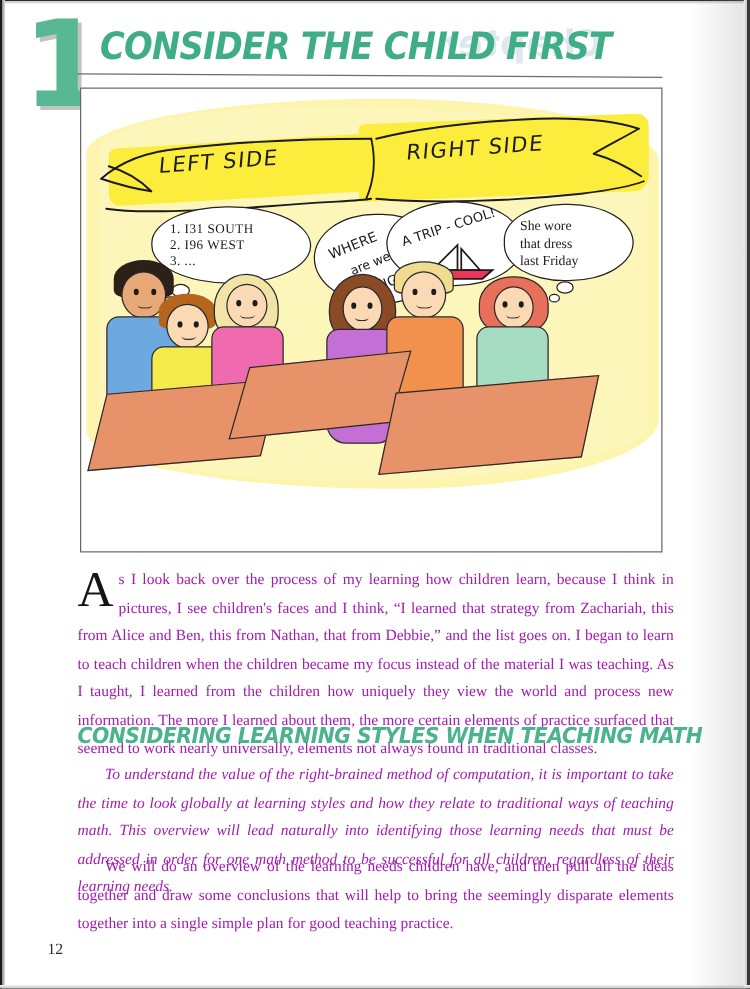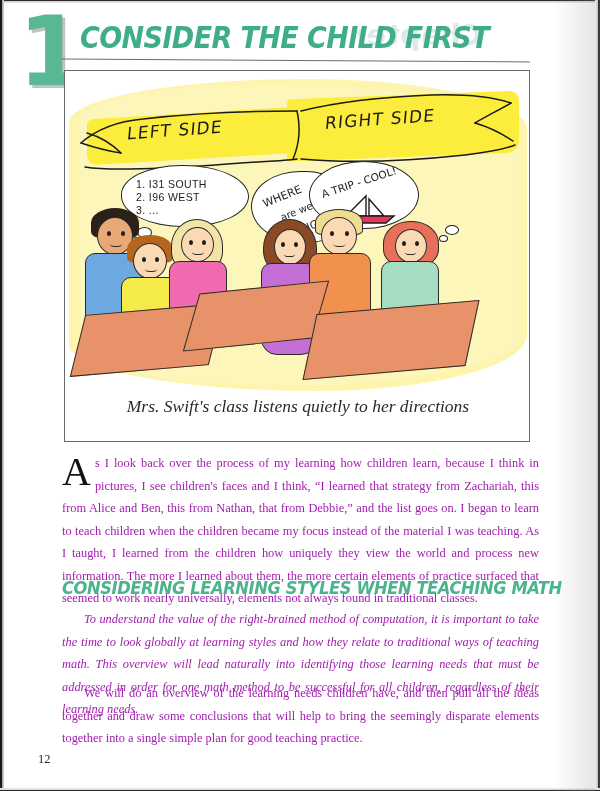--- a/index.html
+++ b/index.html
@@ -166,21 +166,21 @@
   
   .bubble {
     position: absolute;
     background: #ffffff;
     border: 1.6px solid #222;
     border-radius: 50%;
     box-sizing: border-box;
   }
   .bubble-text {
     position: absolute;
-    font-family: Liberation Sans, sans-serif;
+    font-family: Liberation Serif, serif;
     color: #1b1b1b;
     white-space: pre-line;
     line-height: 1.22;
   }
   .tail {
     position: absolute;
     background: #fff;
     border: 1.5px solid #222;
     border-radius: 50%;
   }
@@ -336,20 +336,25 @@
       <div class="bubble bub3">
         <div class="bubble-text handw" style="left:10px;top:14px;transform:rotate(-18deg);font-size:10.5px;white-space:nowrap;">A TRIP - COOL!</div>
         <svg style="position:absolute;left:26px;top:30px;width:62px;height:34px;" viewBox="0 0 62 34">
           <path d="M30,4 L30,24 L10,24 Z" fill="#ffffff" stroke="#1b1b1b" stroke-width="1.4"></path>
           <path d="M33,7 L48,24 L33,24 Z" fill="#ffffff" stroke="#1b1b1b" stroke-width="1.4"></path>
           <path d="M4,24 L58,24 L50,31 L11,31 Z" fill="#e8355a" stroke="#1b1b1b" stroke-width="1.4"></path>
         </svg>
       </div>
       <div class="tail" style="left:268px;top:158px;width:11px;height:8px;"></div>
 
+      <div class="bubble bub4">
+        <div class="bubble-text" style="font-size:11px;">She wore
+that dress
+last Friday</div>
+      </div>
       <div class="tail" style="left:380px;top:154px;width:12px;height:8px;"></div>
       <div class="tail" style="left:374px;top:164px;width:7px;height:5px;"></div>
 
       <div class="kid">
         <div class="hair" style="position:absolute;left:26px;top:137px;width:48px;height:30px;background:#2b2118;border-radius:50% 50% 20% 20%;"></div>
         <div class="head" style="left:32px;top:146px;width:36px;height:38px;background:#e8a877;"></div>
         <div class="eye" style="left:42px;top:160px;"></div>
         <div class="eye" style="left:56px;top:160px;"></div>
         <div class="mouth" style="left:45px;top:168px;width:12px;height:7px;"></div>
         <div class="body-sh" style="left:20px;top:182px;width:62px;height:80px;background:#6ea8e0;"></div>
@@ -401,21 +406,20 @@
         <div class="body-sh" style="left:316px;top:190px;width:58px;height:74px;background:#a5dcc2;"></div>
       </div>
 
       <div class="desk desk-top" style="left:14px;top:238px;width:136px;height:62px;transform:skewX(-14deg) skewY(-5deg);"></div>
       <div class="desk" style="left:12px;top:252px;width:136px;height:54px;transform:skewX(-14deg) skewY(-5deg);z-index:-1;"></div>
       <div class="desk desk-top" style="left:128px;top:216px;width:126px;height:58px;transform:skewX(-16deg) skewY(-6deg);"></div>
       <div class="desk desk-top" style="left:246px;top:236px;width:160px;height:66px;transform:skewX(-12deg) skewY(-5deg);"></div>
       <div class="desk" style="left:244px;top:250px;width:160px;height:58px;transform:skewX(-12deg) skewY(-5deg);z-index:-1;"></div>
 
     </div>
-    <div class="cartoon-caption">Mrs. Swift's class listens quietly to her directions</div>
   </div>
 
   <div class="body-text" style="top:452px;">
     <p class="para first"><span>A</span><span>s I look back over the process of my learning how children learn, because I think in pictures, I see children's faces and I think, “I learned that strategy from Zachariah, this from Alice and Ben, this from Nathan, that from Debbie,” and the list goes on. I began to learn to teach children when the children became my focus instead of the material I was teaching. As I taught, I learned from the children how uniquely they view the world and process new information. The more I learned about them, the more certain elements of practice surfaced that seemed to work nearly universally, elements not always found in traditional classes.</span></p>
   </div>
 
   <div class="section-head" style="top:578px;">CONSIDERING LEARNING STYLES WHEN TEACHING MATH</div>
 
   <div class="body-text" style="top:608px;font-style:italic;">
     <p class="para">To understand the value of the right-brained method of computation, it is important to take the time to look globally at learning styles and how they relate to traditional ways of teaching math. This overview will lead naturally into identifying those learning needs that must be addressed in order for one math method to be successful for all children, regardless of their learning needs.</p>

